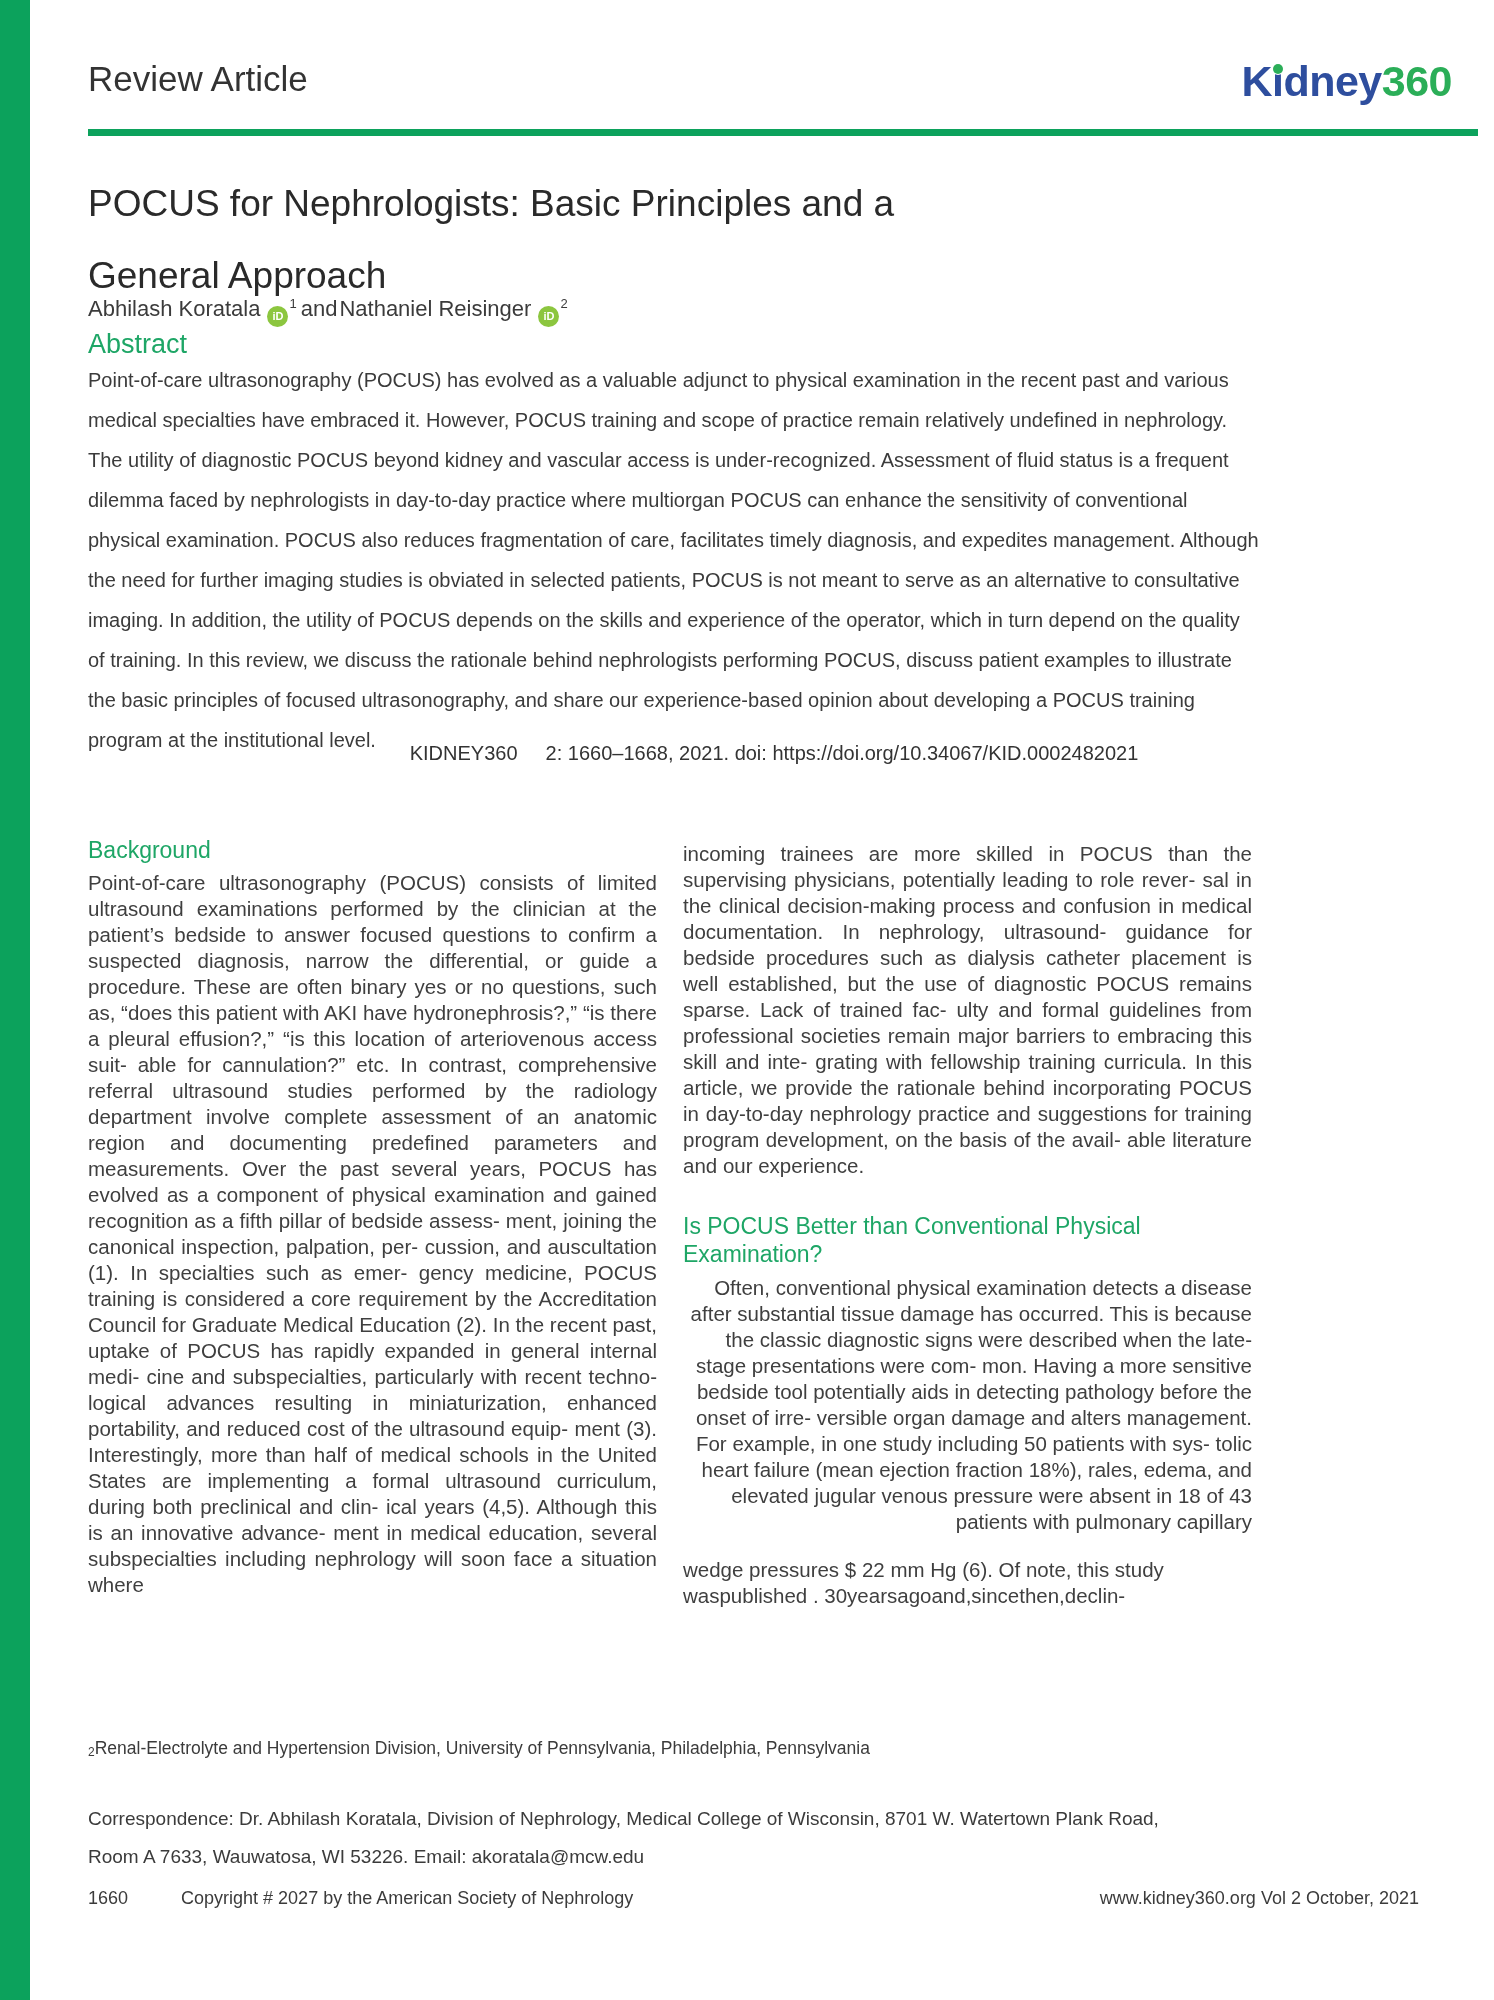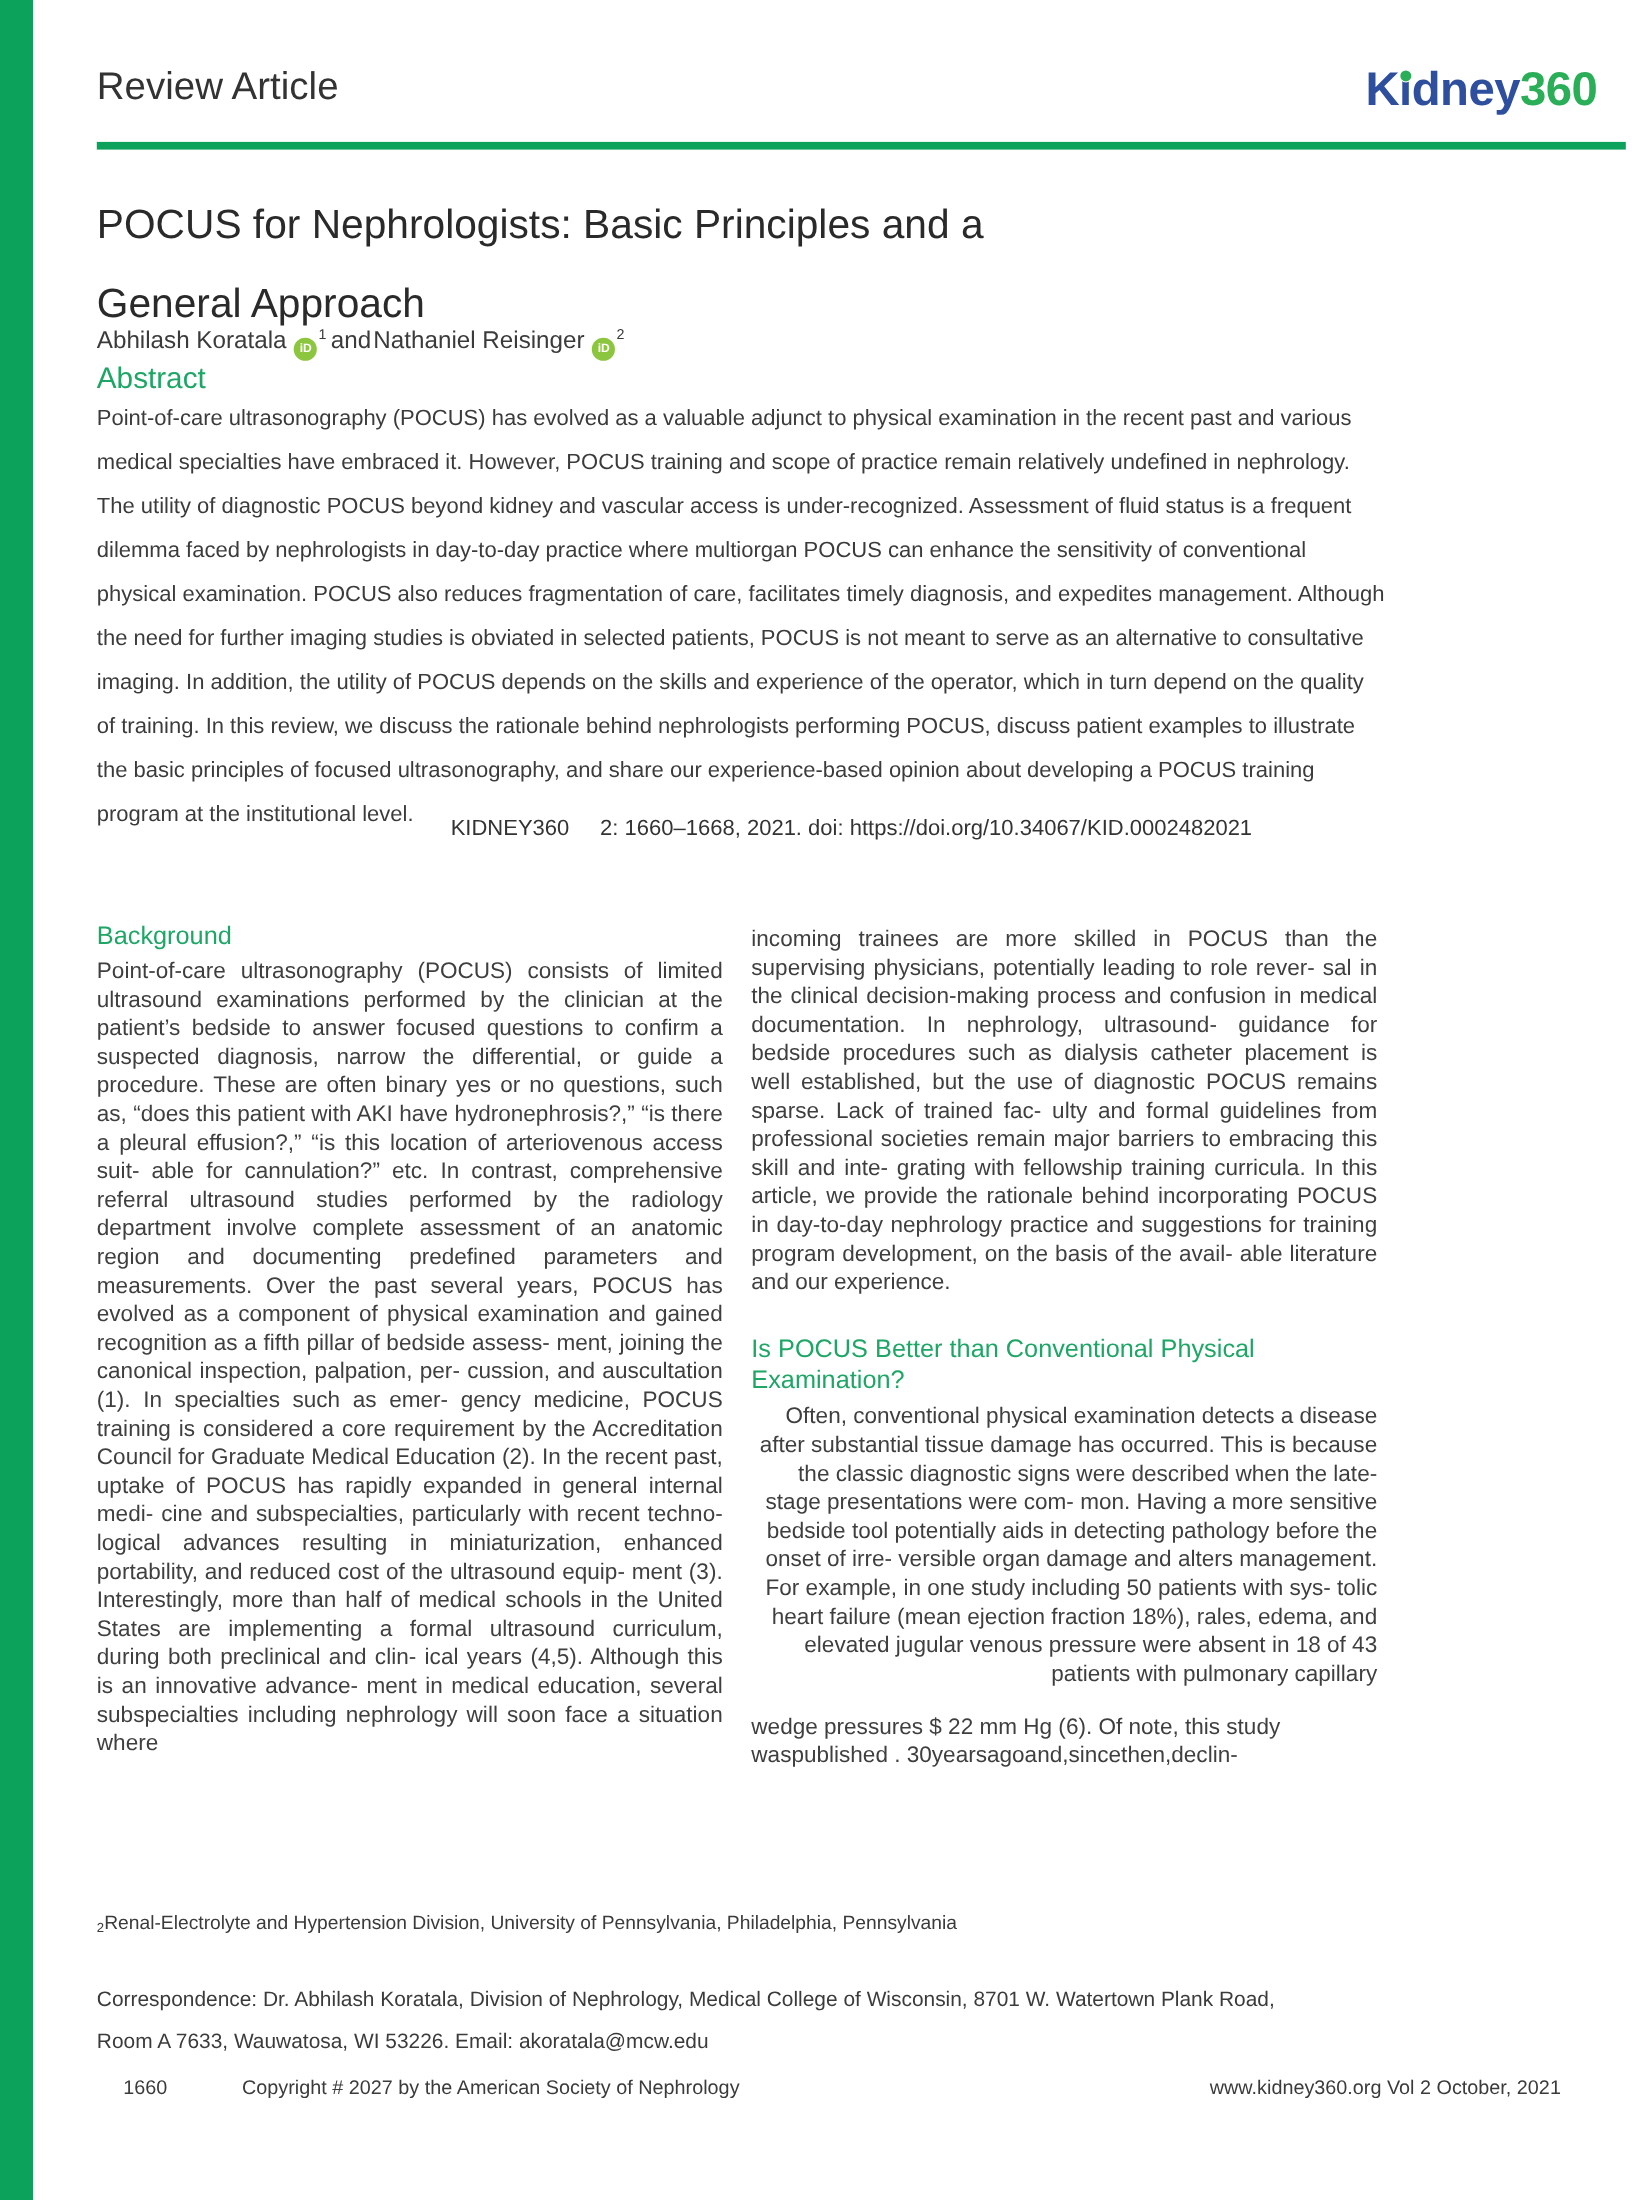--- a/index.html
+++ b/index.html
@@ -68,21 +68,21 @@
   .para3 { margin-top: 22px; text-align: left; }
   .footnotes { position: absolute; left: 88px; top: 1737px; font-size: 17.5px; line-height: 22px; color: #3b3b3b; width: 1200px; }
   .footnote + .footnote { margin-top: -15px; }
   .fsup { font-size: 12px; position: relative; top: 2px; }
   .correspondence { position: absolute; left: 88px; top: 1800px; width: 1240px; font-size: 19px; line-height: 38px; color: #3b3b3b; }
   .footer {
     position: absolute; left: 88px; right: 75px; top: 1888px;
     display: flex; justify-content: space-between;
     font-size: 18px; color: #3b3b3b;
   }
-  .footer-left { display: flex; gap: 68px; margin-left: 24px; }
+  .footer-left { display: flex; gap: 53px; }
 </style>
 </head>
 <body>
 
 <div>
 
   <div class="accent-bar"></div>
 
   <div class="header-row">
     <div class="article-type">Review Article</div>

